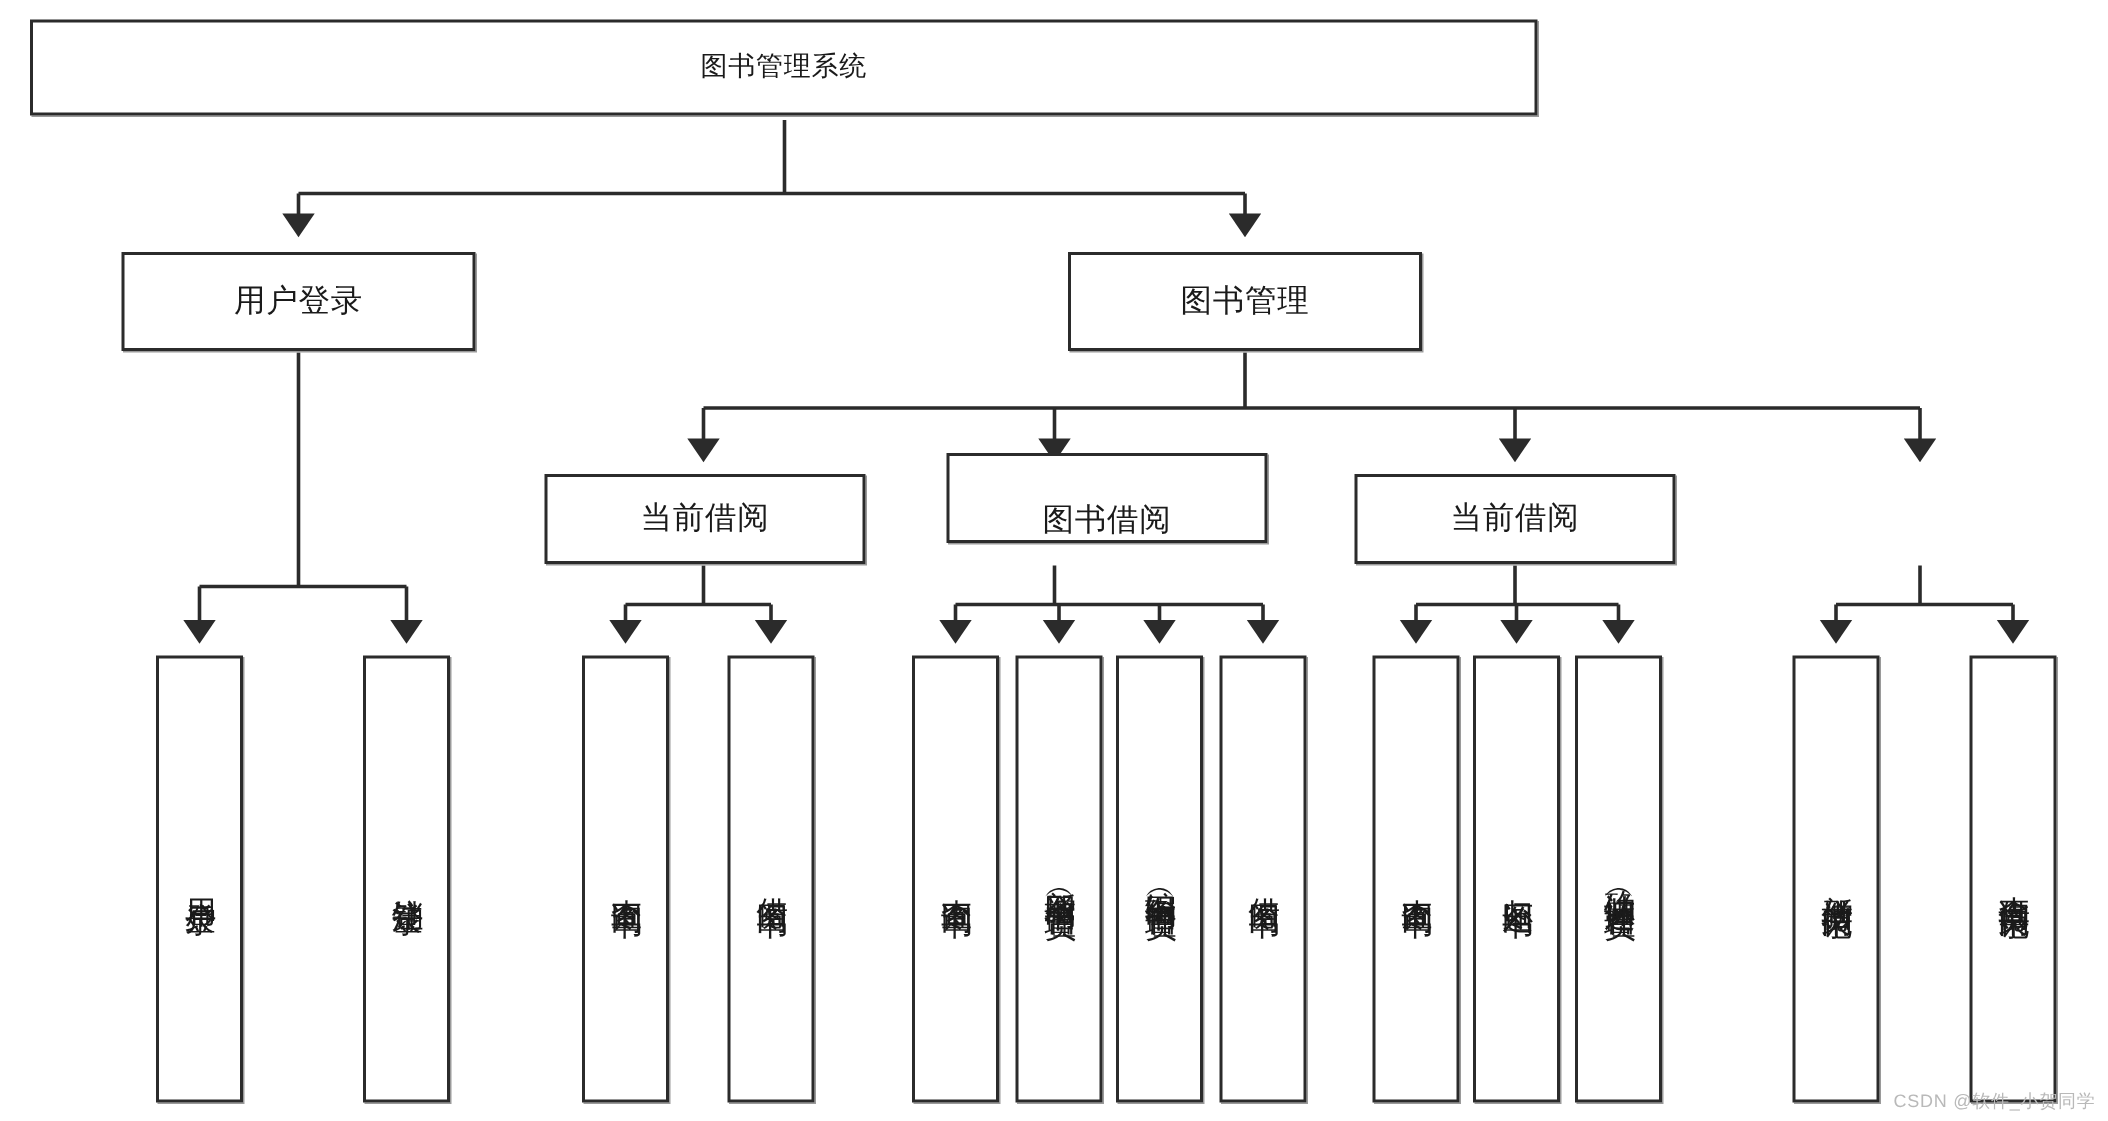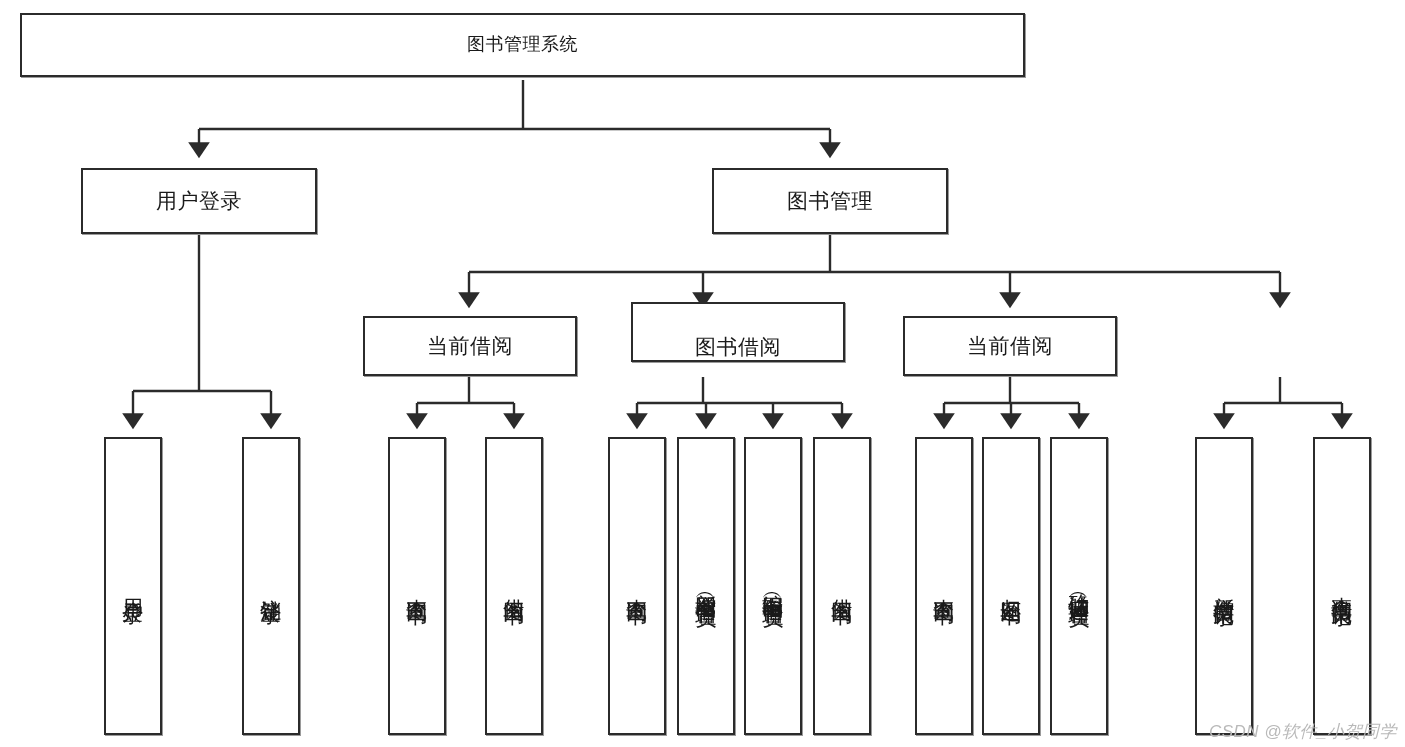--- a/index.html
+++ b/index.html
@@ -61,26 +61,25 @@
     font-size: 21px;
     line-height: 1.32;
     letter-spacing: 2px;
     max-height: 282px;
     white-space: normal;
   }
   #watermark {
     position: absolute;
     right: 8px;
     bottom: 4px;
-    font-size: 17px;
+    font-size: 12px;
     color: #b9b9b9;
     letter-spacing: 0.5px;
     user-select: none;
     white-space: nowrap;
-    font-style: italic;
   }
 </style>
 </head>
 <body>
 
 <div id="diagram-canvas">
 
   <svg id="connector-layer" viewBox="0 0 1405 747" width="1405" height="747" xmlns="http://www.w3.org/2000/svg">
     <defs>
       <marker id="arrowhead" markerWidth="10" markerHeight="10" refX="3.2" refY="5" orient="auto" markerUnits="strokeWidth">

